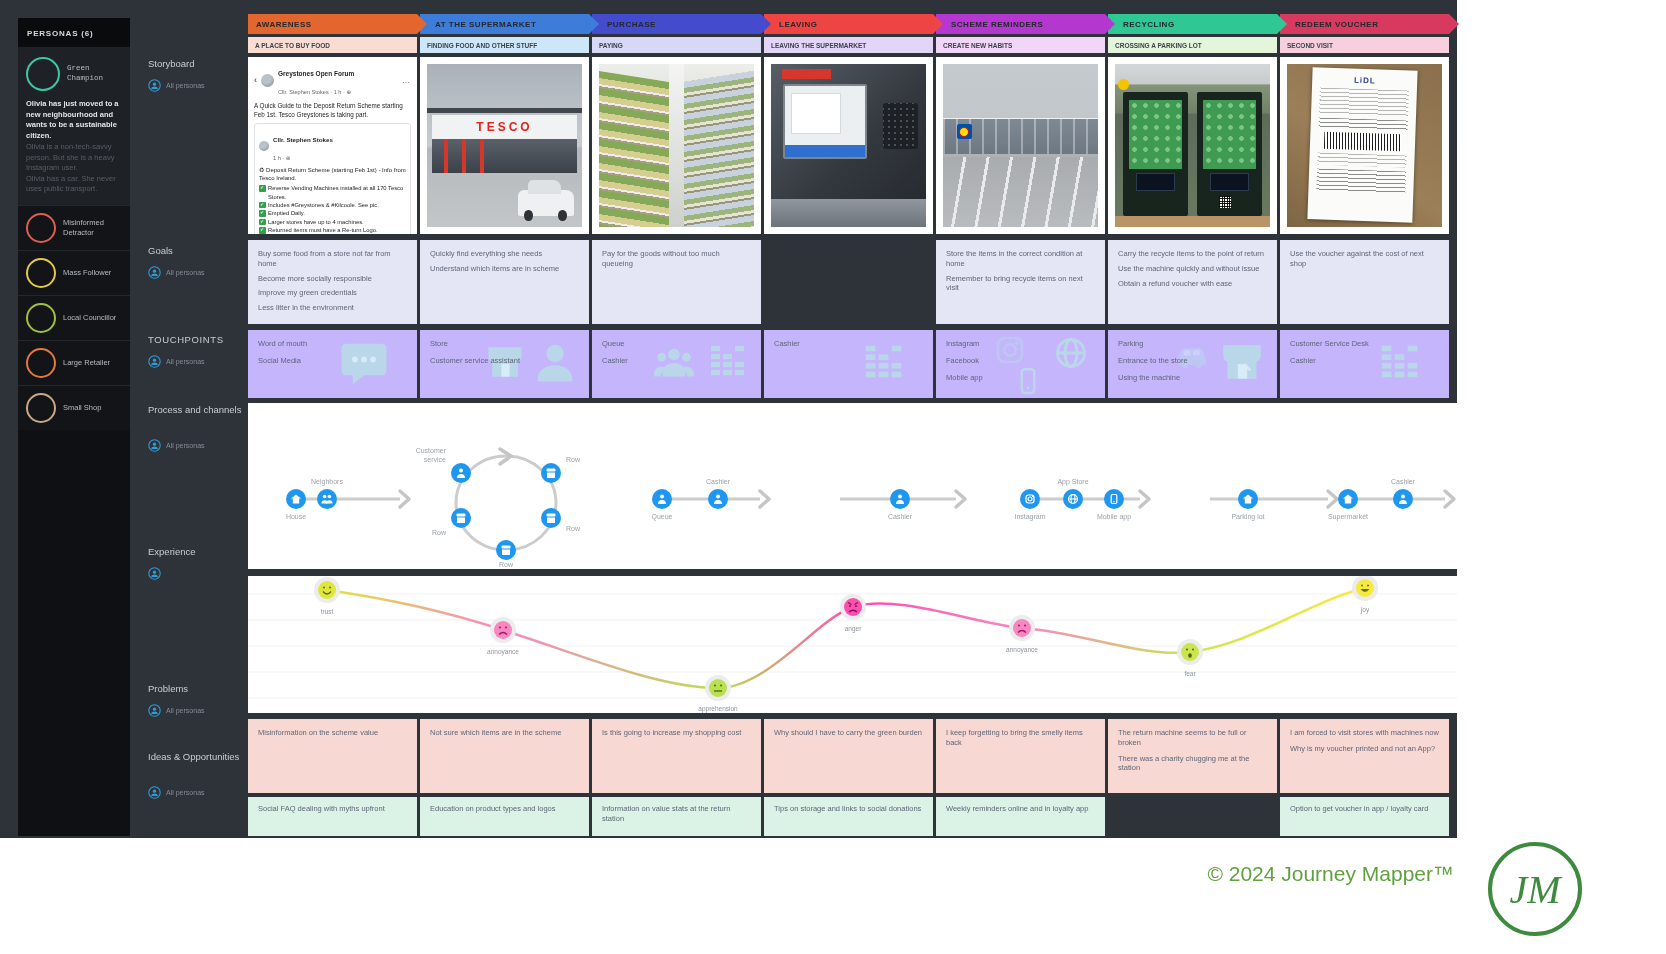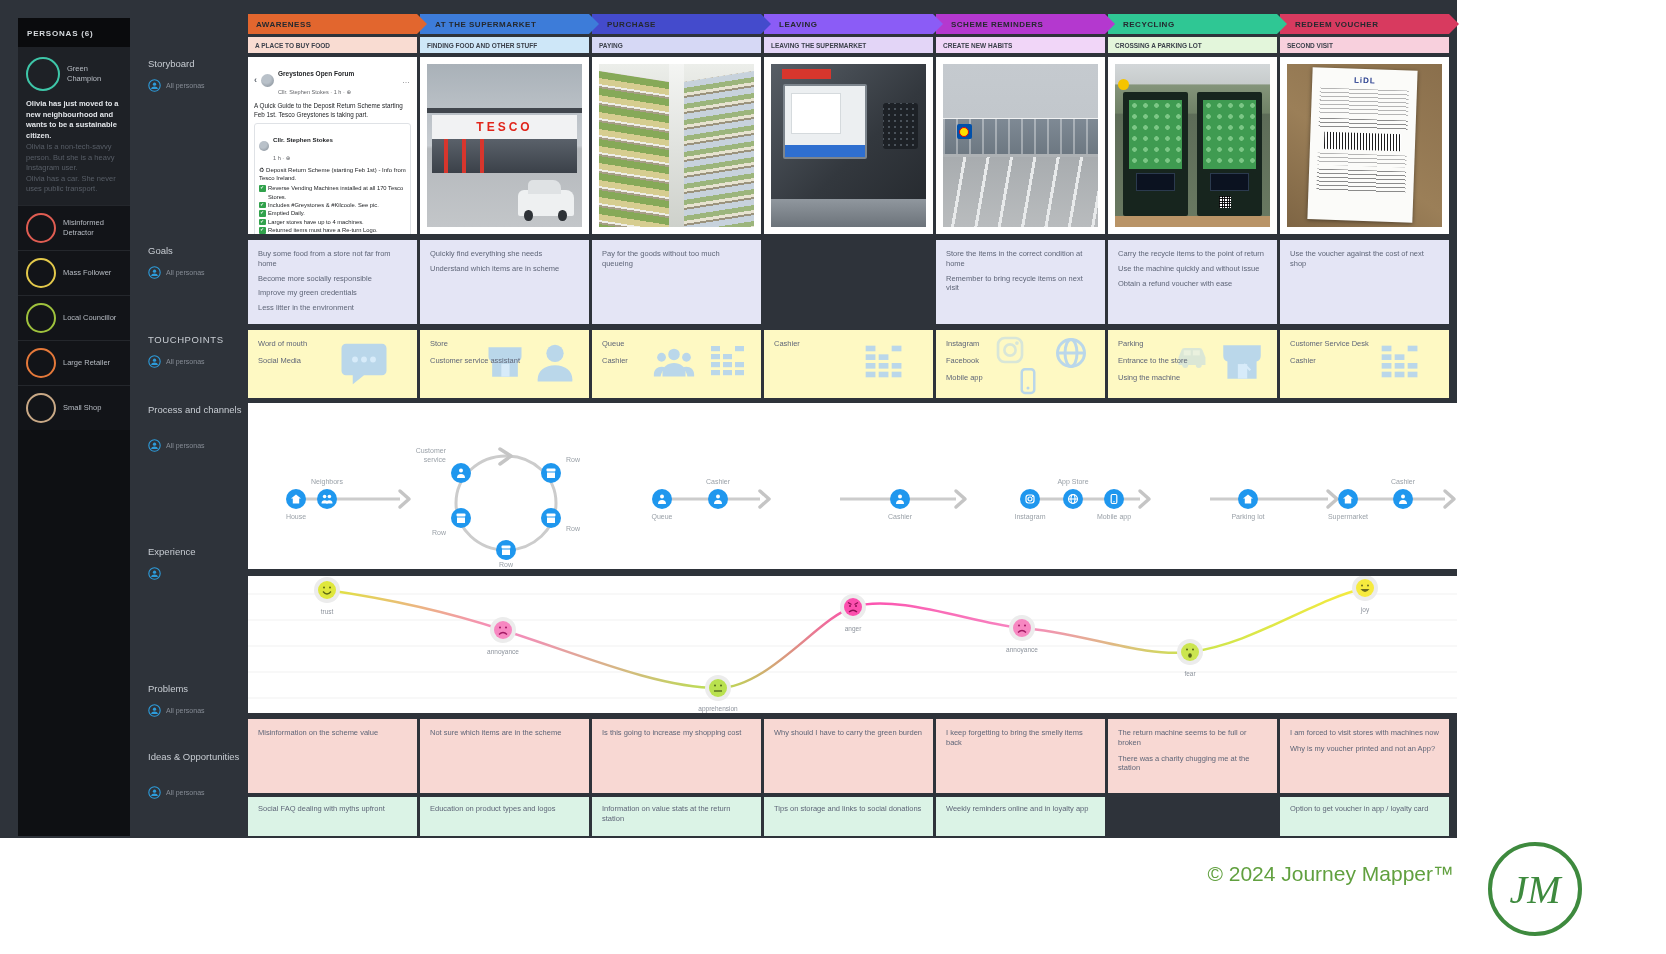--- a/index.html
+++ b/index.html
@@ -4,21 +4,21 @@
 <style>
   * { margin:0; padding:0; box-sizing:border-box; }
   body { font-family:"Liberation Sans","DejaVu Sans",sans-serif; background:#fff; }
   .screen { position:relative; width:1666px; height:954px; background:#fff; overflow:hidden; }
   .board { position:absolute; left:0; top:0; width:1457px; height:838px; background:#2e333a; }
 
   
   .personas { position:absolute; left:18px; top:18px; width:112px; height:818px; background:#0e1013; }
   .personas-title { padding:11px 9px 9px; font-size:8px; font-weight:bold; letter-spacing:.8px; color:#d6dade; background:#0a0b0d; }
   .persona-sel { background:#1e2126; padding:10px 8px 10px; }
-  .persona-sel-head { display:flex; align-items:center; gap:7px; margin-bottom:8px; }
+  .persona-sel-head { display:flex; align-items:center; gap:7px; margin-bottom:8px;font-family:Liberation Mono, monospace; }
   .ring { border-radius:50%; flex:none; display:block; }
   .ring-lg { width:34px; height:34px; border-width:2px; border-style:solid; padding:1px; }
   .ring-sm { width:30px; height:30px; border-width:2px; border-style:solid; padding:1px; }
   .av { width:100%; height:100%; border-radius:50%; background:radial-gradient(circle at 38% 32%, #e4c09c 0 34%, #967356 70%, #5c4839); }
   .av2 { background:radial-gradient(circle at 40% 35%, #c5a489 0 30%, #6f5a4d 65%, #39322e); }
   .av3 { background:radial-gradient(circle at 40% 30%, #d7c3a0 0 32%, #7d8a60 68%, #4a5240); }
   .av4 { background:radial-gradient(circle at 40% 30%, #e9e9e9 0 30%, #8a8a8a 65%, #3f3f3f); }
   .av5 { background:radial-gradient(circle at 42% 30%, #f0d9c0 0 28%, #e4632e 55%, #7e3b1d); }
   .av6 { background:radial-gradient(circle at 40% 32%, #e6cba6 0 30%, #a98a66 65%, #5f4c38); }
   .persona-name { font-size:7.5px; line-height:1.3; color:#b7bcc3; }
@@ -39,21 +39,21 @@
     padding-left:7px; font-size:6.5px; font-weight:bold; color:#3c414b; cursor:pointer; }
 
   
   .c0{left:248px}.c1{left:420px}.c2{left:592px}.c3{left:764px}.c4{left:936px}.c5{left:1108px}.c6{left:1280px}
   .z0{z-index:17}.z1{z-index:16}.z2{z-index:15}.z3{z-index:14}.z4{z-index:13}.z5{z-index:12}.z6{z-index:11}
 
   
   .cell { position:absolute; width:169px; overflow:hidden; }
   .sb   { top:57px;  height:177px; background:#fff; }
   .goal { top:240px; height:84px;  background:#e4e5f5; padding:9px 10px; }
-  .tp   { top:330px; height:68px;  background:#fef9c3; padding:9px 10px; }
+  .tp   { top:330px; height:68px;  background:#c4b5fd; padding:9px 10px; }
   .prob { top:719px; height:74px;  background:#f8d8d3; padding:9px 10px; }
   .idea { top:797px; height:39px;  background:#dbf3e6; padding:7px 10px; }
   .goal-line, .tp-line, .prob-line, .idea-line { font-size:7.5px; color:#5f6678; line-height:1.3; margin-bottom:5px; position:relative; z-index:2; }
   .tp-line { margin-bottom:7px; }
   .prob-line { margin-bottom:6px; }
   .band { position:absolute; left:248px; width:1209px; background:#fff; }
   .proc-band { top:403px; height:166px; }
   .exp-band  { top:576px; height:137px; }
 
   .tpi { position:absolute; fill:#bad7ea; z-index:1; }
@@ -236,21 +236,21 @@
           <circle cx="12" cy="12" r="10.5" fill="none" stroke="#2d9cdb" stroke-width="2"></circle>
           <circle cx="12" cy="9.5" r="3" fill="#2d9cdb"></circle>
           <path d="M5.5 18.5c1-3 3.5-4.5 6.5-4.5s5.5 1.5 6.5 4.5z" fill="#2d9cdb"></path>
         </svg>
       <span>All personas</span>
     </div>
 
     <div class="stage-arrow c0 z0" style="padding-left: 8px; background: rgb(226, 102, 46);">AWARENESS</div>
     <div class="stage-arrow c1 z1" style="background: rgb(61, 124, 217);">AT THE SUPERMARKET</div>
     <div class="stage-arrow c2 z2" style="background: rgb(68, 75, 204);">PURCHASE</div>
-    <div class="stage-arrow c3 z3" style="background: #8b5cf6;">LEAVING</div>
+    <div class="stage-arrow c3 z3" style="background: #ef4444;">LEAVING</div>
     <div class="stage-arrow c4 z4" style="background: rgb(180, 56, 207);">SCHEME REMINDERS</div>
     <div class="stage-arrow c5 z5" style="background: rgb(47, 199, 148);">RECYCLING</div>
     <div class="stage-arrow c6 z6" style="background: rgb(216, 58, 95);">REDEEM VOUCHER</div>
 
     <div class="substage c0" style="background: rgb(249, 220, 210);">A PLACE TO BUY FOOD</div>
     <div class="substage c1" style="background: rgb(206, 231, 248);">FINDING FOOD AND OTHER STUFF</div>
     <div class="substage c2" style="background: rgb(214, 216, 245);">PAYING</div>
     <div class="substage c3" style="background: rgb(227, 213, 247);">LEAVING THE SUPERMARKET</div>
     <div class="substage c4" style="background: rgb(241, 214, 248);">CREATE NEW HABITS</div>
     <div class="substage c5" style="background: rgb(227, 246, 219);">CROSSING A PARKING LOT</div>

